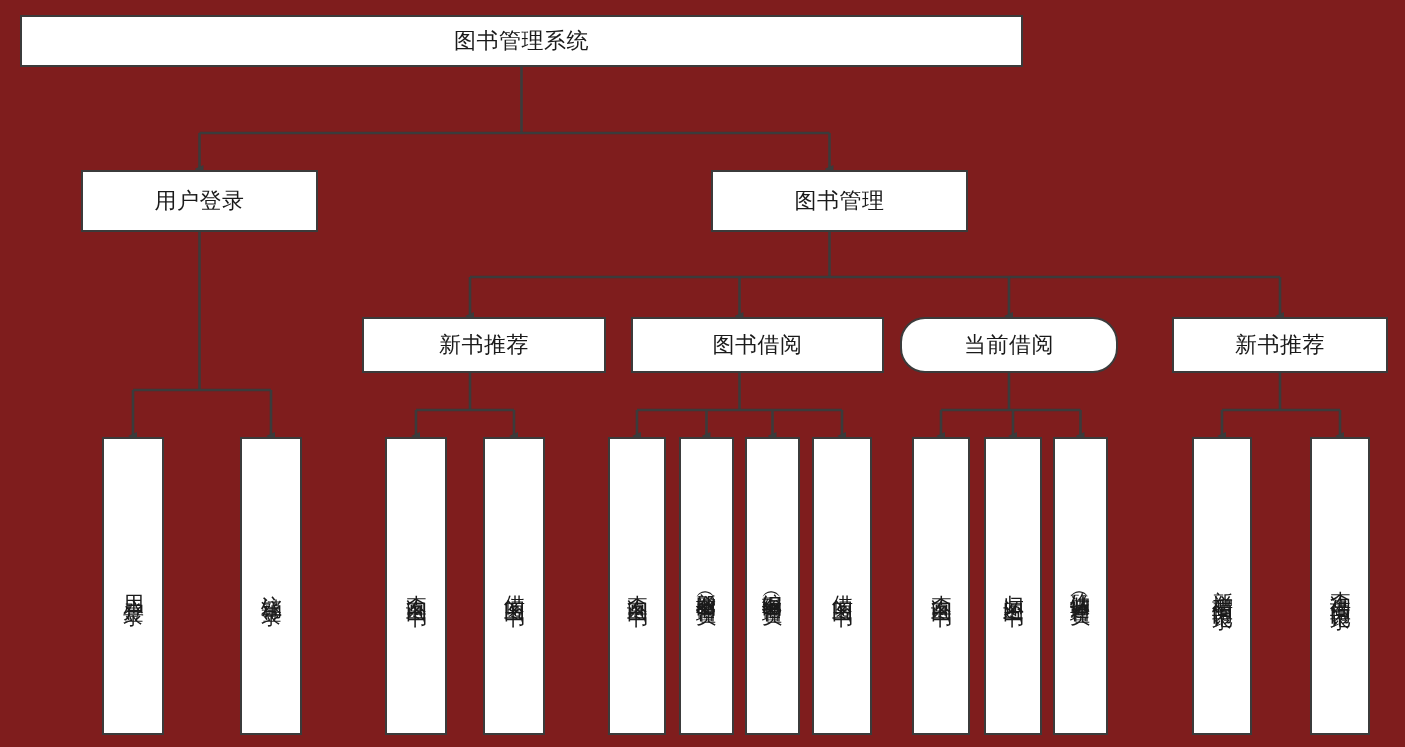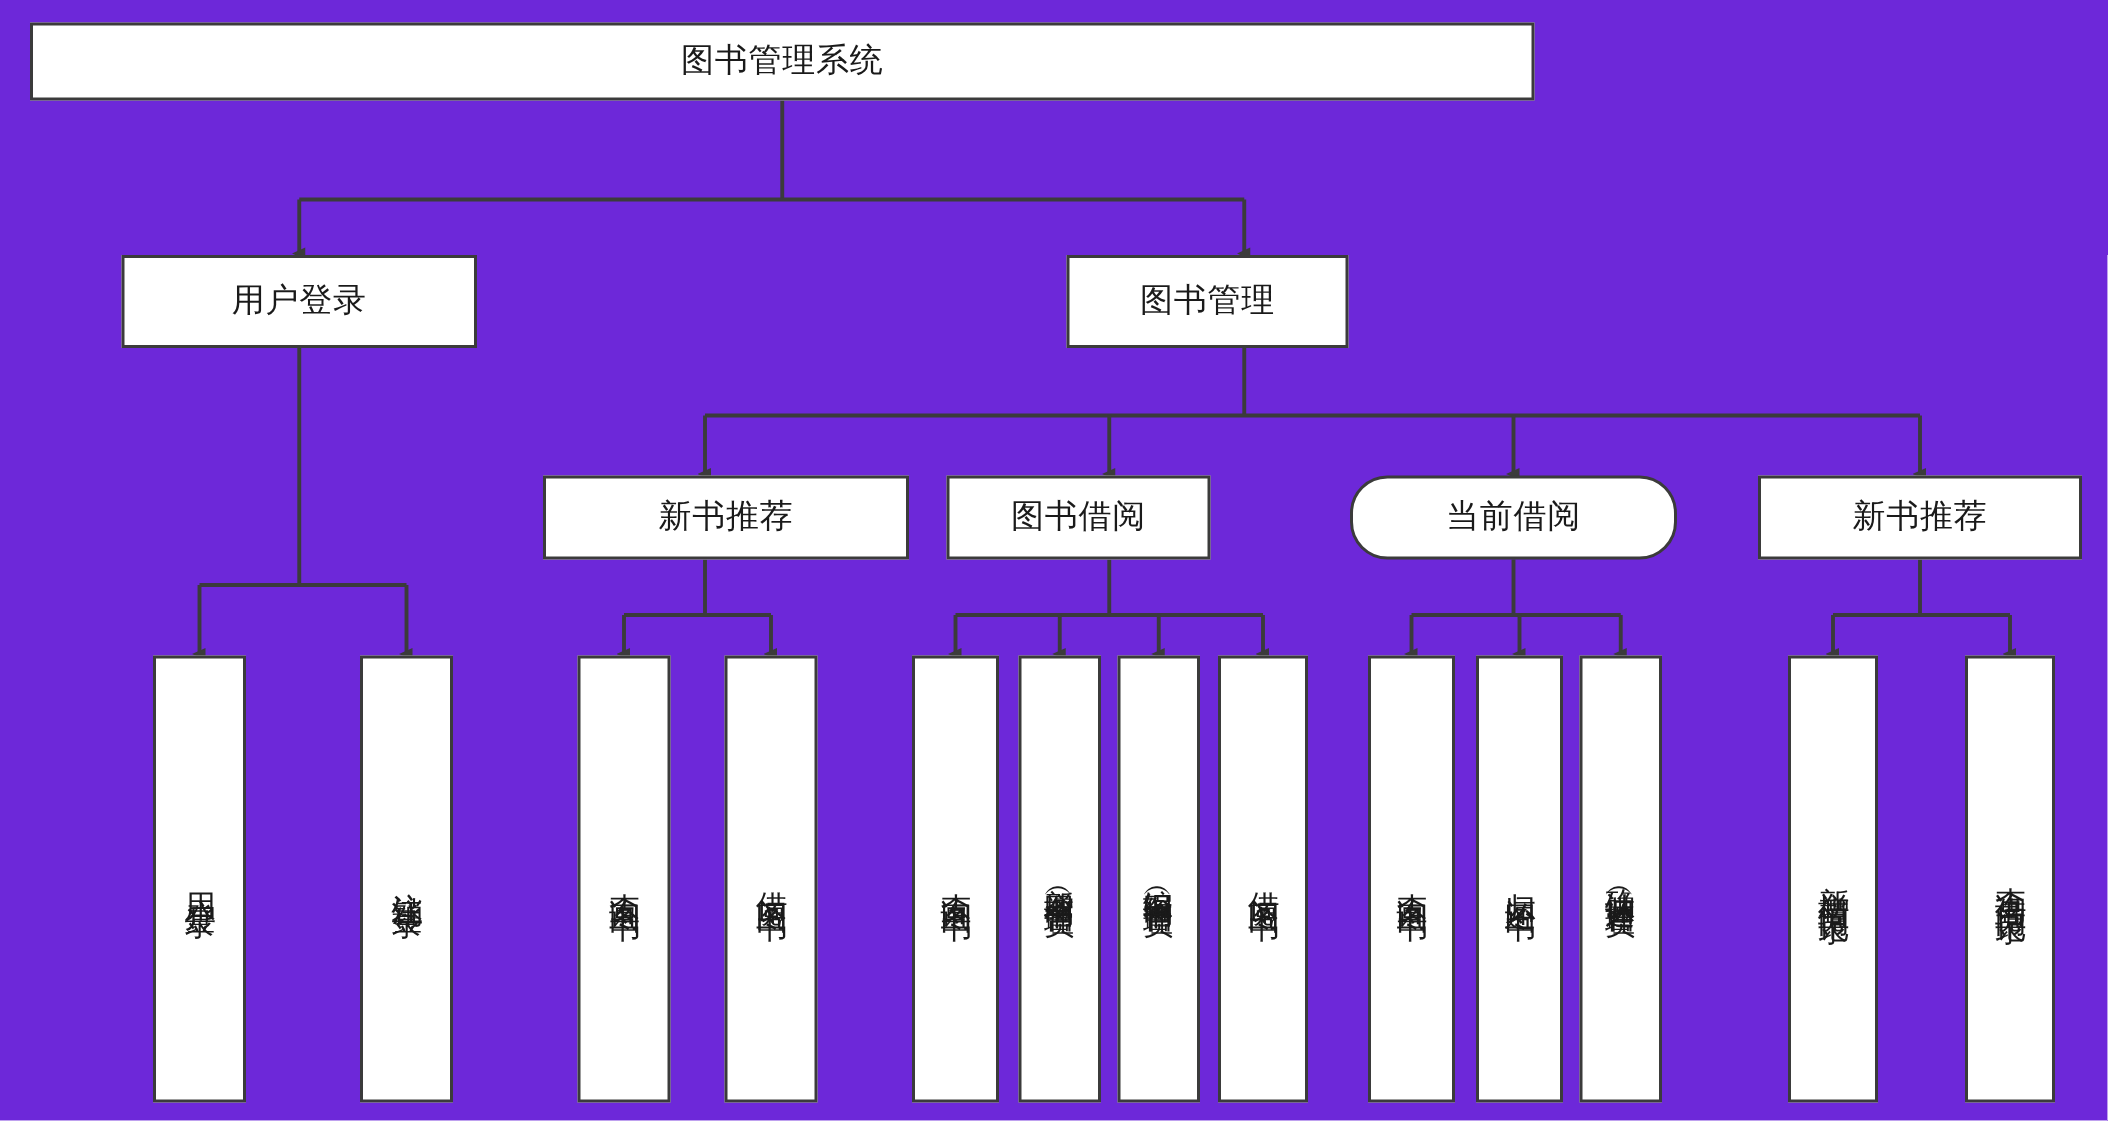--- a/index.html
+++ b/index.html
@@ -7,21 +7,21 @@
     padding: 0;
     background: #ffffff;
   }
   body {
     font-family: "DejaVu Sans", "Liberation Sans", sans-serif;
   }
   #canvas {
     position: relative;
     width: 1405px;
     height: 747px;
-    background: #6d28d9;
+    background: #7f1d1d;
     overflow: hidden;
     text-decoration: underline;
   }
   .node {
     position: absolute;
     box-sizing: border-box;
     border: 2.5px solid #3b3b3b;
     background: #ffffff;
     display: flex;
     align-items: center;
@@ -124,27 +124,27 @@
       </g>
   </svg>
 
   <div id="nodes-layer">
       <div class="node horiz" style="left: 20px; top: 15px; width: 1003px; height: 52px;">
         <span class="label">图书管理系统</span>
       </div>
       <div class="node horiz" style="left: 81px; top: 170px; width: 237px; height: 62px;">
         <span class="label">用户登录</span>
       </div>
-      <div class="node horiz" style="left: 711px; top: 170px; width: 188px; height: 62px;">
+      <div class="node horiz" style="left: 711px; top: 170px; width: 257px; height: 62px;">
         <span class="label">图书管理</span>
       </div>
       <div class="node horiz" style="left: 362px; top: 317px; width: 244px; height: 56px;">
         <span class="label">新书推荐</span>
       </div>
-      <div class="node horiz" style="left: 631px; top: 317px; width: 176px; height: 56px;">
+      <div class="node horiz" style="left: 631px; top: 317px; width: 253px; height: 56px;">
         <span class="label">图书借阅</span>
       </div>
       <div class="node horiz" style="left: 900px; top: 317px; width: 218px; height: 56px; border-radius: 25px;">
         <span class="label">当前借阅</span>
       </div>
       <div class="node horiz" style="left: 1172px; top: 317px; width: 216px; height: 56px;">
         <span class="label">新书推荐</span>
       </div>
       <div class="node vert" style="left: 102px; top: 437px; width: 62px; height: 298px;">
         <span class="label">用户登录</span>

